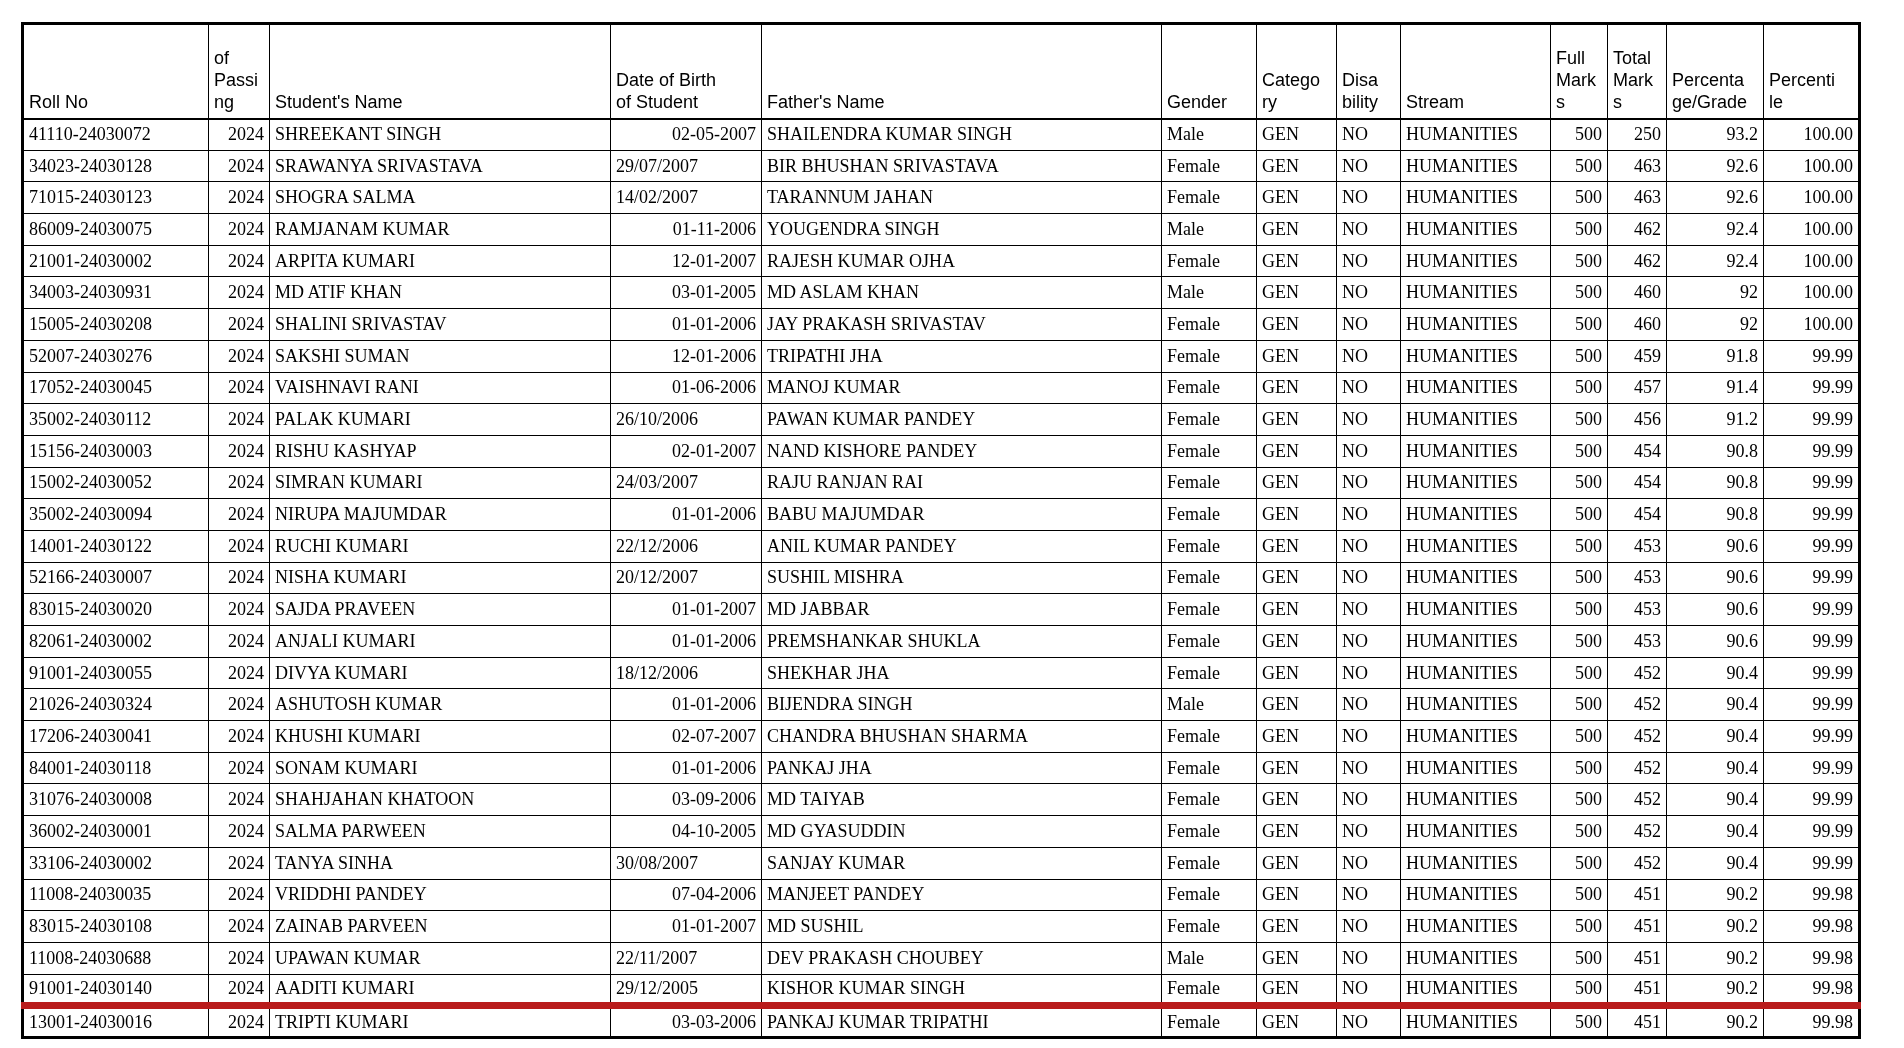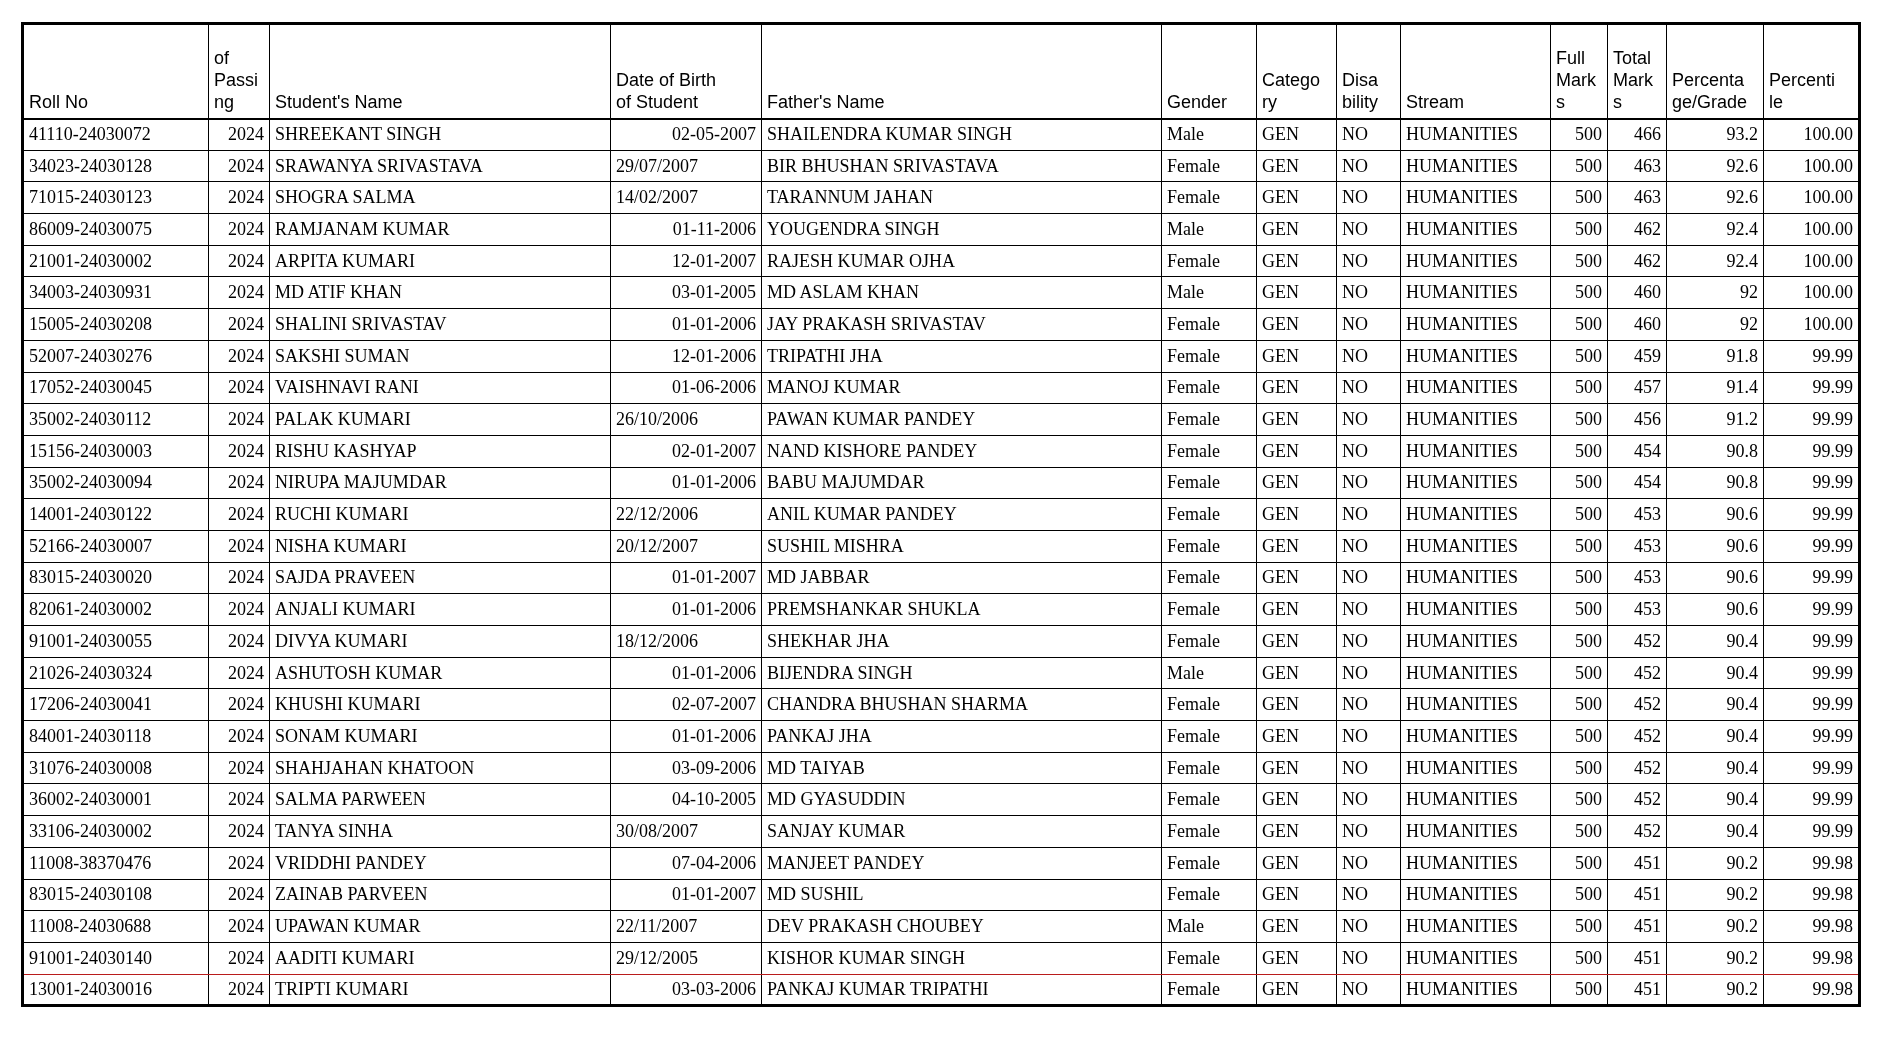--- a/index.html
+++ b/index.html
@@ -41,21 +41,21 @@
     text-align: left;
     padding: 2px 2px 4px 5px;
     white-space: pre-line;
     line-height: 1.22;
   }
   table.results thead th { border-bottom: 2px solid #000000; }
   table.results tbody tr { height: 31.7px; font-family: Liberation Serif, serif; }
   table.results tbody td { padding: 0 5px; vertical-align: middle; }
   .al { text-align: left; }
   .ar { text-align: right; }
-  tr.page-break td { border-bottom: 1px solid #b91c1c; }
+  tr.page-break td { border-bottom: 7px solid #b91c1c; }
 </style>
 </head>
 <body>
 
 <div class="sheet">
   <table class="results">
     <colgroup id="colgroup">
         <col style="width: 186px;">
         <col style="width: 61px;">
         <col style="width: 341px;">
@@ -103,21 +103,21 @@
           <td class="al">41110-24030072</td>
           <td class="ar">2024</td>
           <td class="al">SHREEKANT SINGH</td>
           <td class="ar">02-05-2007</td>
           <td class="al">SHAILENDRA KUMAR SINGH</td>
           <td class="al">Male</td>
           <td class="al">GEN</td>
           <td class="al">NO</td>
           <td class="al">HUMANITIES</td>
           <td class="ar">500</td>
-          <td class="ar">466</td>
+          <td class="ar">250</td>
           <td class="ar">93.2</td>
           <td class="ar">100.00</td>
         </tr>
         <tr>
           <td class="al">34023-24030128</td>
           <td class="ar">2024</td>
           <td class="al">SRAWANYA SRIVASTAVA</td>
           <td class="al">29/07/2007</td>
           <td class="al">BIR BHUSHAN SRIVASTAVA</td>
           <td class="al">Female</td>
@@ -258,20 +258,35 @@
           <td class="al">Female</td>
           <td class="al">GEN</td>
           <td class="al">NO</td>
           <td class="al">HUMANITIES</td>
           <td class="ar">500</td>
           <td class="ar">454</td>
           <td class="ar">90.8</td>
           <td class="ar">99.99</td>
         </tr>
         <tr>
+          <td class="al">15002-24030052</td>
+          <td class="ar">2024</td>
+          <td class="al">SIMRAN KUMARI</td>
+          <td class="al">24/03/2007</td>
+          <td class="al">RAJU RANJAN RAI</td>
+          <td class="al">Female</td>
+          <td class="al">GEN</td>
+          <td class="al">NO</td>
+          <td class="al">HUMANITIES</td>
+          <td class="ar">500</td>
+          <td class="ar">454</td>
+          <td class="ar">90.8</td>
+          <td class="ar">99.99</td>
+        </tr>
+        <tr>
           <td class="al">35002-24030094</td>
           <td class="ar">2024</td>
           <td class="al">NIRUPA MAJUMDAR</td>
           <td class="ar">01-01-2006</td>
           <td class="al">BABU MAJUMDAR</td>
           <td class="al">Female</td>
           <td class="al">GEN</td>
           <td class="al">NO</td>
           <td class="al">HUMANITIES</td>
           <td class="ar">500</td>
@@ -438,21 +453,21 @@
           <td class="al">Female</td>
           <td class="al">GEN</td>
           <td class="al">NO</td>
           <td class="al">HUMANITIES</td>
           <td class="ar">500</td>
           <td class="ar">452</td>
           <td class="ar">90.4</td>
           <td class="ar">99.99</td>
         </tr>
         <tr>
-          <td class="al">11008-38370476</td>
+          <td class="al">11008-24030035</td>
           <td class="ar">2024</td>
           <td class="al">VRIDDHI PANDEY</td>
           <td class="ar">07-04-2006</td>
           <td class="al">MANJEET PANDEY</td>
           <td class="al">Female</td>
           <td class="al">GEN</td>
           <td class="al">NO</td>
           <td class="al">HUMANITIES</td>
           <td class="ar">500</td>
           <td class="ar">451</td>

